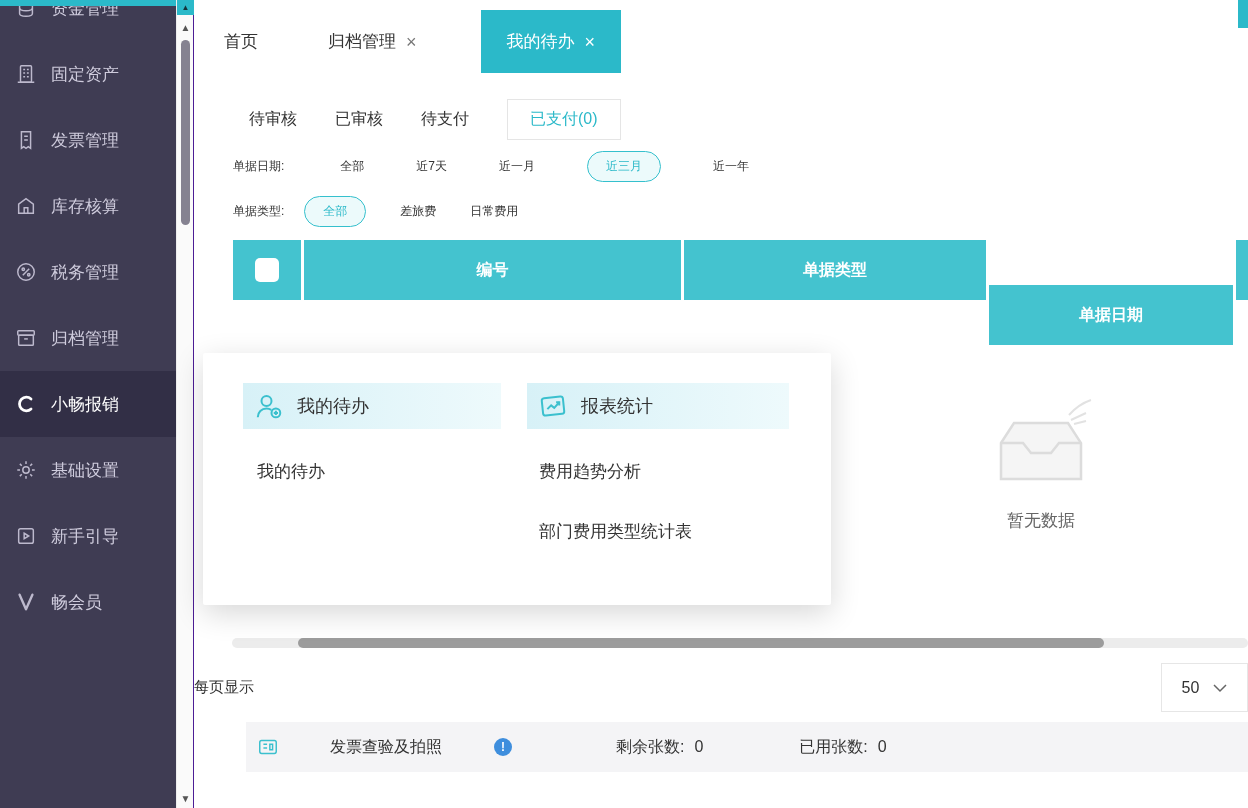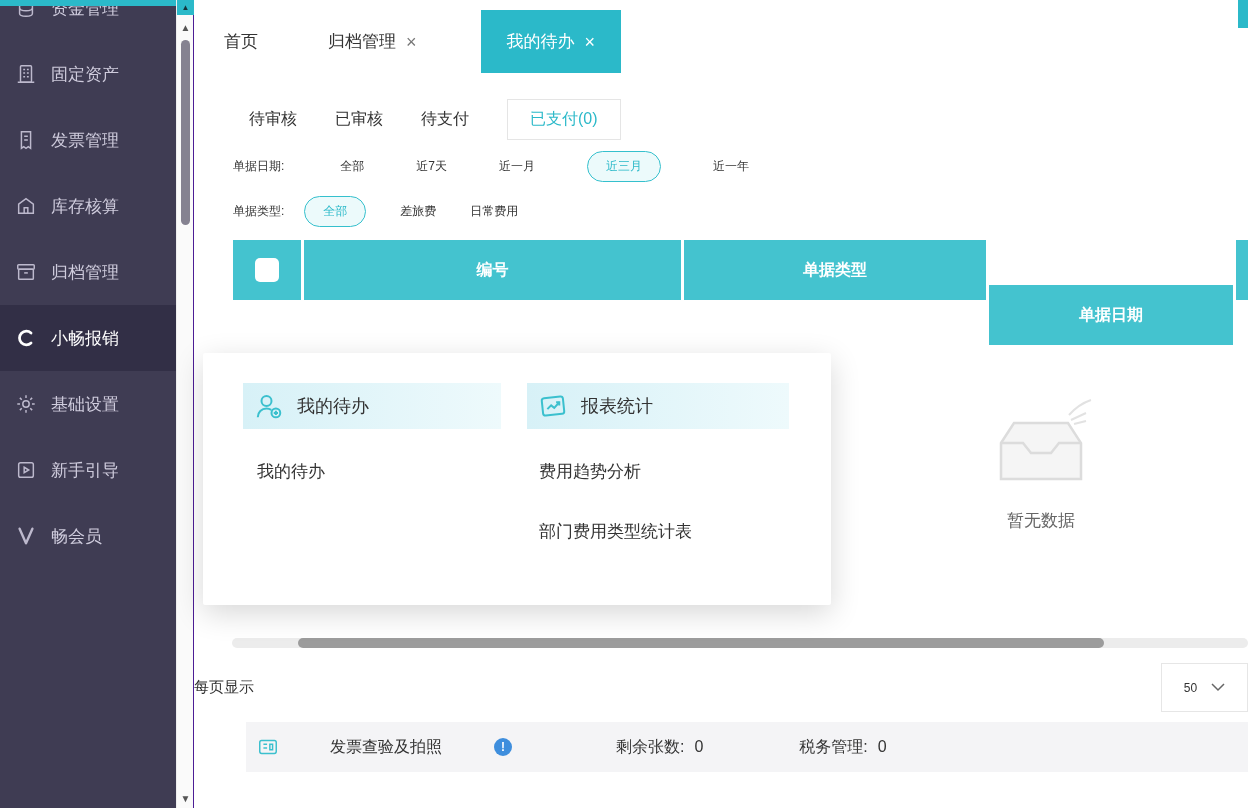--- a/index.html
+++ b/index.html
@@ -55,21 +55,21 @@
   .checkbox { width:24px; height:24px; background:#fff; border-radius:5px; cursor:pointer; }
 
   .empty { position:absolute; left:782px; top:393px; width:130px; text-align:center; }
   .empty-text { font-size:17px; color:#666; margin-top:4px; }
 
   .hscroll { position:absolute; left:38px; top:638px; width:1016px; height:10px; background:#ececec; border-radius:5px; cursor:pointer; }
   .hthumb { position:absolute; left:66px; top:0; width:806px; height:10px; background:#9c9c9c; border-radius:5px; cursor:pointer; }
 
   .pager { position:absolute; left:0; top:663px; width:1054px; height:49px; display:flex; align-items:center; justify-content:space-between; }
   .pager-label { font-size:15px; color:#333; margin-right:16px; }
-  .pagesel { width:87px; height:49px; border:1px solid #e6e6e6; display:flex; align-items:center; justify-content:center; gap:14px; font-size:12px; color:#333; cursor:pointer; background:#fff; }
+  .pagesel { width:87px; height:49px; border:1px solid #e6e6e6; display:flex; align-items:center; justify-content:center; gap:14px; font-size:16px; color:#333; cursor:pointer; background:#fff; }
 
   .fbar { position:absolute; left:52px; top:722px; width:1016px; height:50px; background:#f4f4f6; display:flex; align-items:center; padding-left:10px; font-size:16px; color:#333;gap:40px; }
   .fbar .inv-icon { width:24px; height:24px; color:#3bc0ce; display:flex; align-items:center; justify-content:center; }
   .fbar .inv-label { margin-left:10px; cursor:pointer; }
   .info-badge { width:18px; height:18px; border-radius:50%; background:#3e8edd; color:#fff; font-size:12px; font-weight:bold; display:flex; align-items:center; justify-content:center; margin-left:12px; cursor:pointer; }
   .fstat { display:flex; align-items:center; }
   .fstat.remaining { margin-left:64px; }
   .fstat.used { margin-left:56px; }
   .fstat .fval { margin-left:10px; }
 
@@ -130,20 +130,31 @@
       <div class="sb-item">
         <span class="sb-icon">
           <svg width="22" height="22" viewBox="0 0 24 24" fill="none" stroke="currentColor" stroke-width="1.6">
               <path d="M4 10l8-6 8 6v10H4z"></path>
               <path d="M10 20v-6h4v6"></path>
             </svg>
         </span>
         <span class="sb-label">库存核算</span>
       </div>
 
+      <div class="sb-item">
+        <span class="sb-icon">
+          <svg width="22" height="22" viewBox="0 0 24 24" fill="none" stroke="currentColor" stroke-width="1.6">
+              <circle cx="12" cy="12" r="9"></circle>
+              <path d="M8.5 15.5l7-7"></path>
+              <circle cx="9" cy="9" r="1.3"></circle>
+              <circle cx="15" cy="15" r="1.3"></circle>
+            </svg>
+        </span>
+        <span class="sb-label">税务管理</span>
+      </div>
 
 
       <div class="sb-item">
         <span class="sb-icon">
           <svg width="22" height="22" viewBox="0 0 24 24" fill="none" stroke="currentColor" stroke-width="1.6">
               <rect x="4" y="9" width="16" height="11" rx="1"></rect>
               <rect x="3" y="4" width="18" height="5" rx="1"></rect>
               <path d="M10 13h4"></path>
             </svg>
         </span>
@@ -289,21 +300,21 @@
             <path d="M7 9h4M7 13h4M14 9h3v6h-3z"></path>
           </svg>
       </span>
       <span class="inv-label">发票查验及拍照</span>
       <span class="info-badge">!</span>
       <span class="fstat remaining">
         <span>剩余张数:</span>
         <span class="fval">0</span>
       </span>
       <span class="fstat used">
-        <span>税务管理:</span>
+        <span>已用张数:</span>
         <span class="fval">0</span>
       </span>
     </div>
 
   </main>
 
   <div class="popup">
     <div class="pp-head left">
       <span class="pp-icon">
         <svg width="30" height="30" viewBox="0 0 24 24" fill="none" stroke="currentColor" stroke-width="1.6">

